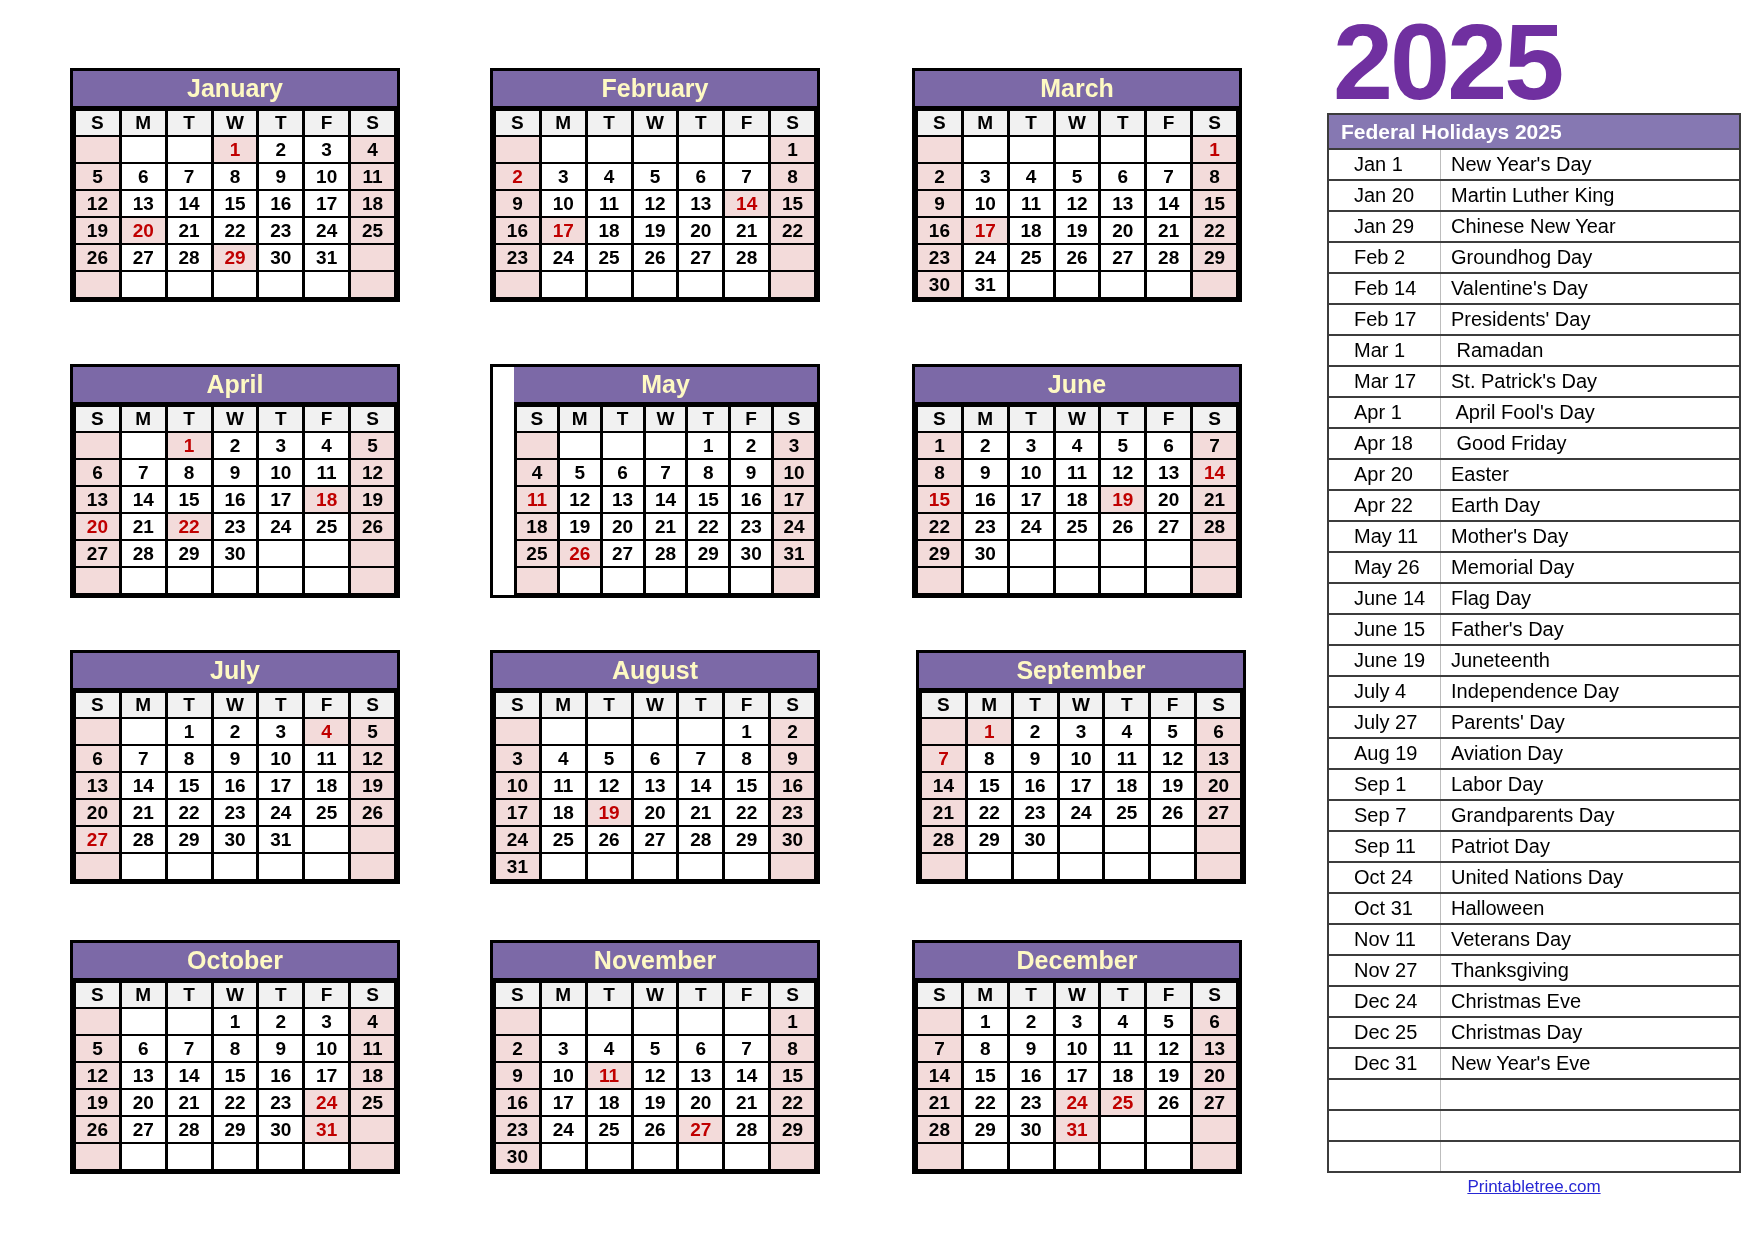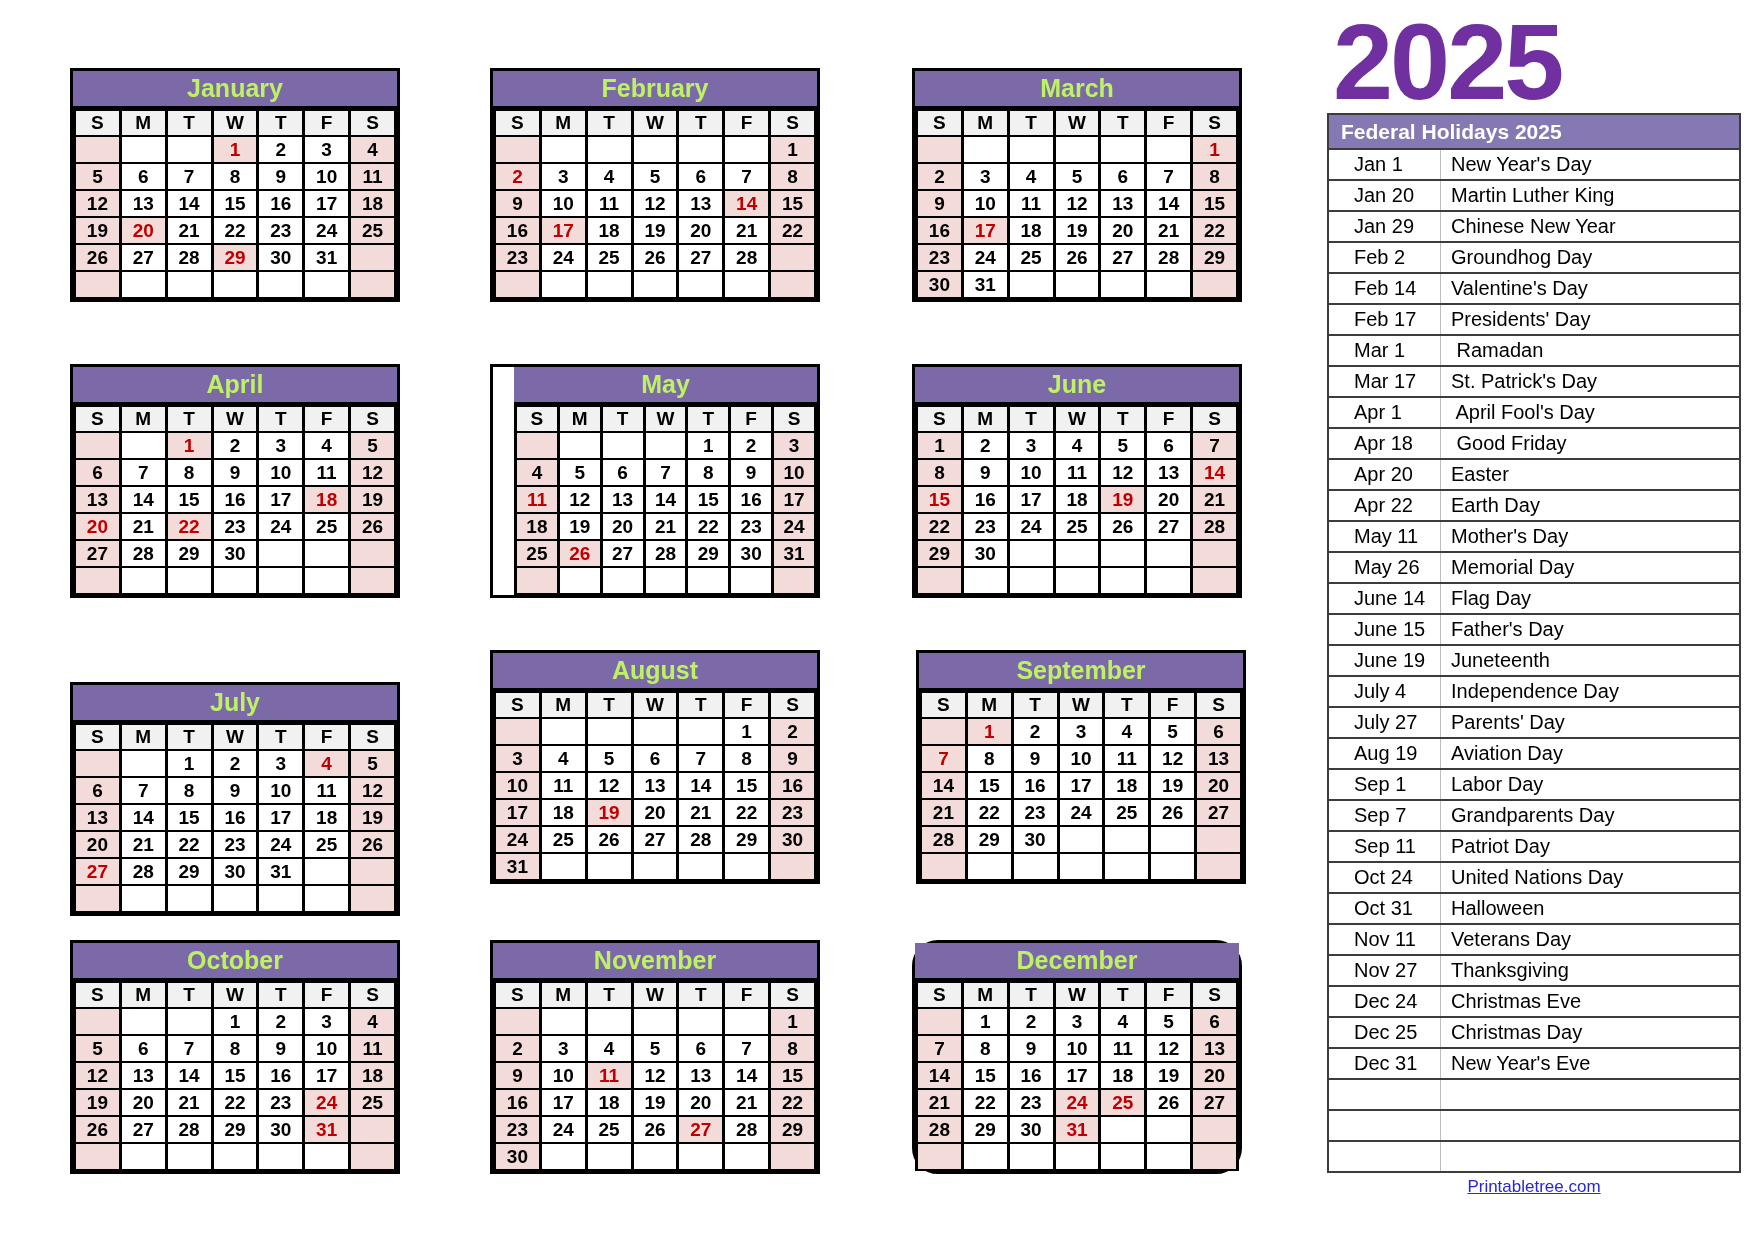--- a/index.html
+++ b/index.html
@@ -2,21 +2,21 @@
 <html><head>
 <meta charset="utf-8">
 <style>
   html,body{margin:0;padding:0;background:#fff;}
   body{width:1755px;height:1241px;position:relative;font-family:"Liberation Sans",sans-serif;overflow:hidden;}
 
   .year{position:absolute;left:1333px;top:0px;font-size:108px;font-weight:bold;
         color:var(--year-purple);letter-spacing:-3px;line-height:1.15;}
 
   .month{position:absolute;width:330px;border:3px solid #000;background:#fff;box-sizing:border-box;}
-  .month-title{background:var(--hdr-purple);color:#bef264;font-weight:bold;font-size:25px;
+  .month-title{background:var(--hdr-purple);color:#fef9c3;font-weight:bold;font-size:25px;
                text-align:center;height:35px;line-height:35px;border-bottom:3px solid #000;}
   .month table{border-collapse:collapse;width:100%;table-layout:fixed;}
   .month th,.month td{border:2px solid #000;border-left-width:3px;border-right-width:3px;padding:0;}
   .month th{background:#F1F1F1;color:#000;font-size:19px;font-weight:bold;height:24px;text-align:center;}
   .month td{font-size:19px;font-weight:bold;color:#000;text-align:center;height:25px;background:#fff;}
   .month td.wk{background:var(--pink);}
   .month td.hol{background:var(--pink);color:var(--red);}
 
   .hpanel{position:absolute;left:1327px;top:113px;width:414px;box-sizing:border-box;
           border:2px solid #3c3c3c;background:#fff;}
@@ -464,21 +464,21 @@
               <td></td>
               <td></td>
               <td></td>
               <td></td>
               <td></td>
               <td class="wk"></td>
             </tr>
           </tbody>
         </table>
       </div>
-      <div class="month" style="left: 70px; top: 650px; margin-top: 32px;">
+      <div class="month" style="left: 70px; top: 650px;">
         <div class="month-title">July</div>
         <table>
           <thead>
             <tr>
               <th>S</th>
               <th>M</th>
               <th>T</th>
               <th>W</th>
               <th>T</th>
               <th>F</th>
@@ -824,21 +824,21 @@
               <td></td>
               <td></td>
               <td></td>
               <td></td>
               <td></td>
               <td class="wk"></td>
             </tr>
           </tbody>
         </table>
       </div>
-      <div class="month" style="left: 912px; top: 940px; border-radius: 26px;">
+      <div class="month" style="left: 912px; top: 940px;">
         <div class="month-title">December</div>
         <table>
           <thead>
             <tr>
               <th>S</th>
               <th>M</th>
               <th>T</th>
               <th>W</th>
               <th>T</th>
               <th>F</th>

